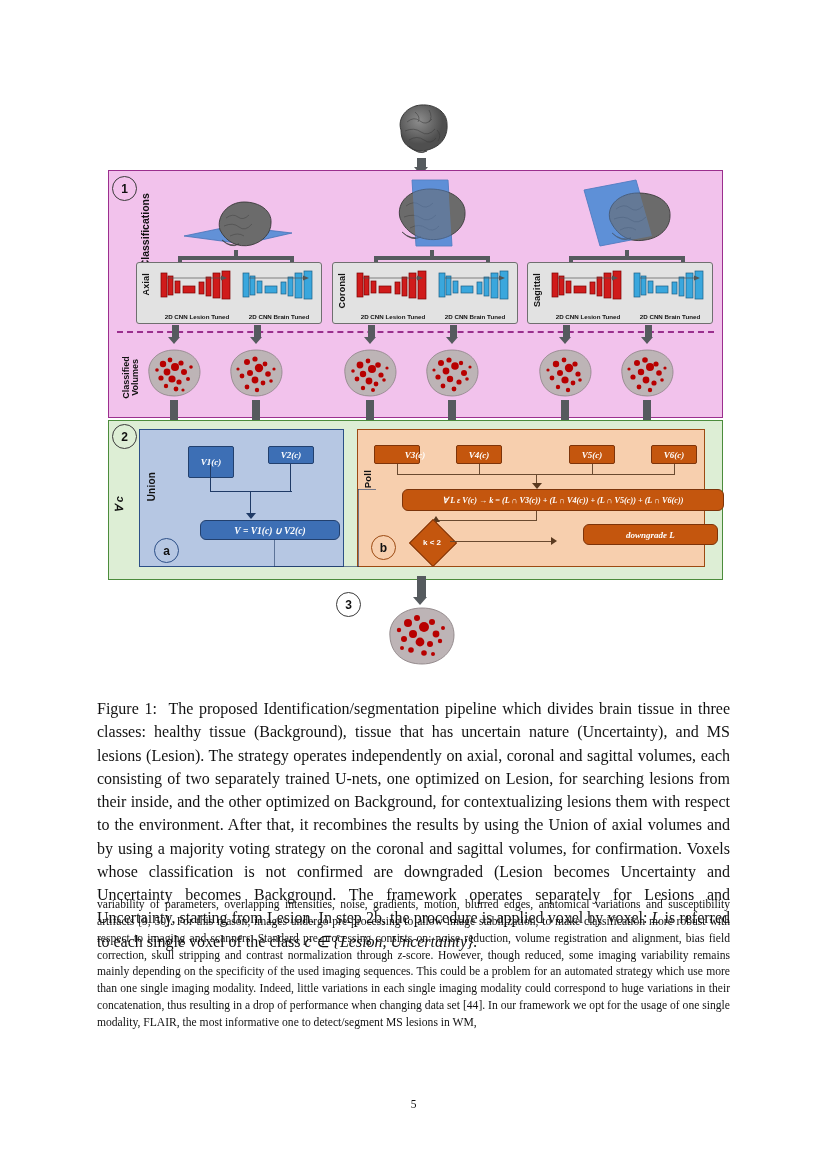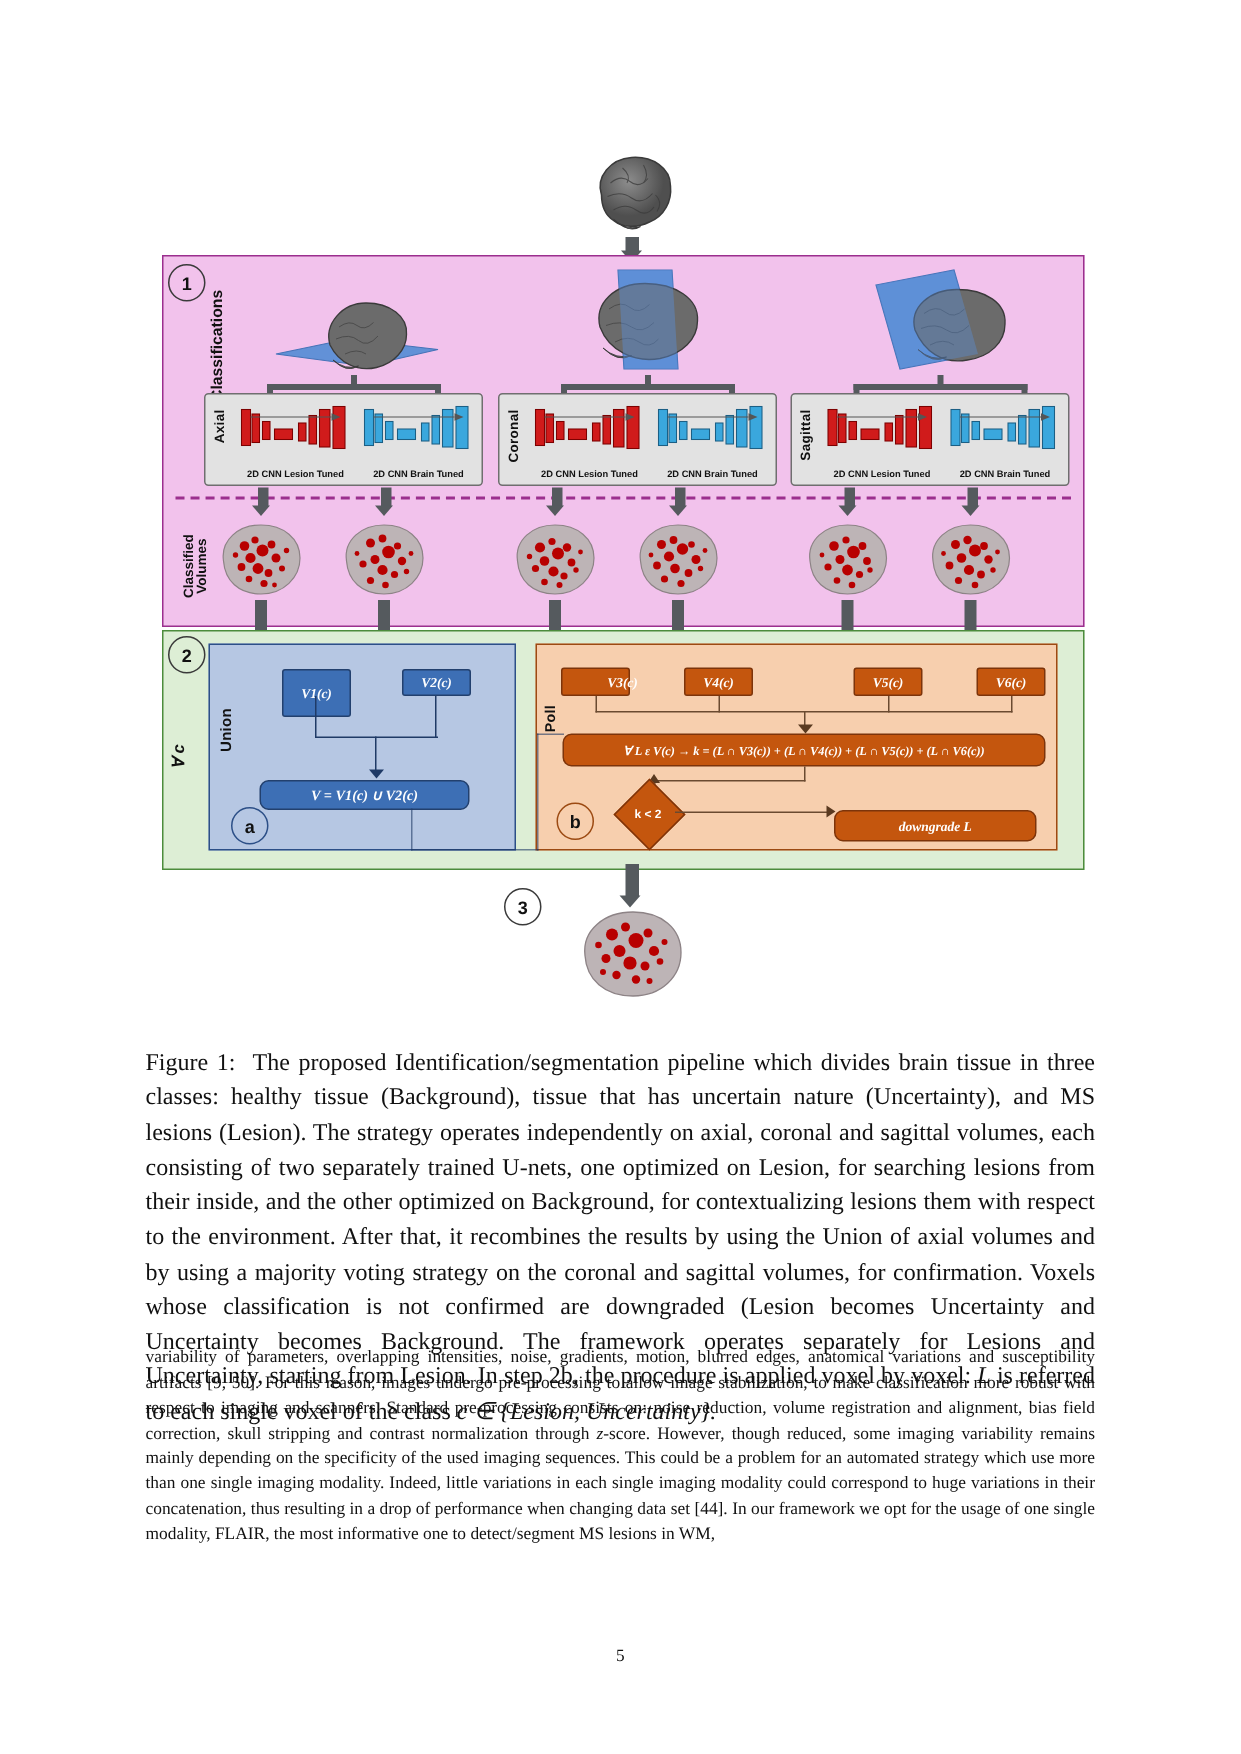--- a/index.html
+++ b/index.html
@@ -79,21 +79,21 @@
   }
   .vbox{
     position:absolute;box-sizing:border-box;
     display:flex;align-items:center;justify-content:center;
     font-family:"Liberation Serif",serif;
     font-style:italic;color:#fff;font-weight:700;
     border-radius:2px;white-space:nowrap;
   }
   .vbox.blue{background:#3d6fb5;border:1.4px solid #22406e;}
   .vbox.orange{background:#c4560e;border:1.4px solid #7d340a;}
-  .vbox.round{border-radius:6px;}
+  .vbox.round{border-radius:6px;margin-left:27px;}
   .diamond{
     position:absolute;background:#c4560e;border:1.4px solid #7d340a;
     transform:rotate(45deg);
   }
   .diamond-text{
     position:absolute;display:flex;align-items:center;justify-content:center;
     font-family:"Liberation Sans",sans-serif;font-size:8px;font-weight:700;color:#fff;
     white-space:nowrap;
   }
   .conn{position:absolute;background:#6a4a30;}
@@ -499,21 +499,21 @@
         <div class="conn" style="left:78px;top:90px;width:101px;height:1.2px;"></div>
         <div class="conn" style="left:78px;top:90px;width:1.2px;height:8px;"></div>
         <div class="arrow-head" style="left:74px;top:86px;border-left:4.5px solid transparent;border-right:4.5px solid transparent;border-bottom:6px solid #5a3a20;"></div>
 
         <div class="diamond" style="left:58px;top:96px;width:32px;height:32px;"></div>
         <div class="diamond-text" style="left:52px;top:104px;width:44px;height:16px;">k &lt; 2</div>
 
         <div class="conn" style="left:92px;top:111px;width:103px;height:1.2px;"></div>
         <div class="arrow-head" style="left:193px;top:107px;border-top:4.5px solid transparent;border-bottom:4.5px solid transparent;border-left:6px solid #5a3a20;"></div>
 
-        <div class="vbox orange round" style="left:198px;top:110px;width:135px;height:21px;font-size:9px;">downgrade L</div>
+        <div class="vbox orange round" style="left:198px;top:94px;width:135px;height:21px;font-size:9px;">downgrade L</div>
 
         <div class="circ" style="left:13px;top:105px;border-color:#9c4a12;">b</div>
       </div>
 
       <div class="conn-blue" style="left:165px;top:118px;width:1.2px;height:28px;opacity:0.6;"></div>
       <div class="conn-blue" style="left:165px;top:145px;width:85px;height:1.2px;opacity:0.6;"></div>
       <div class="conn-blue" style="left:249px;top:68px;width:1.2px;height:78px;opacity:0.6;"></div>
       <div class="conn-blue" style="left:249px;top:68px;width:18px;height:1.2px;opacity:0.6;"></div>
     </div>
 

